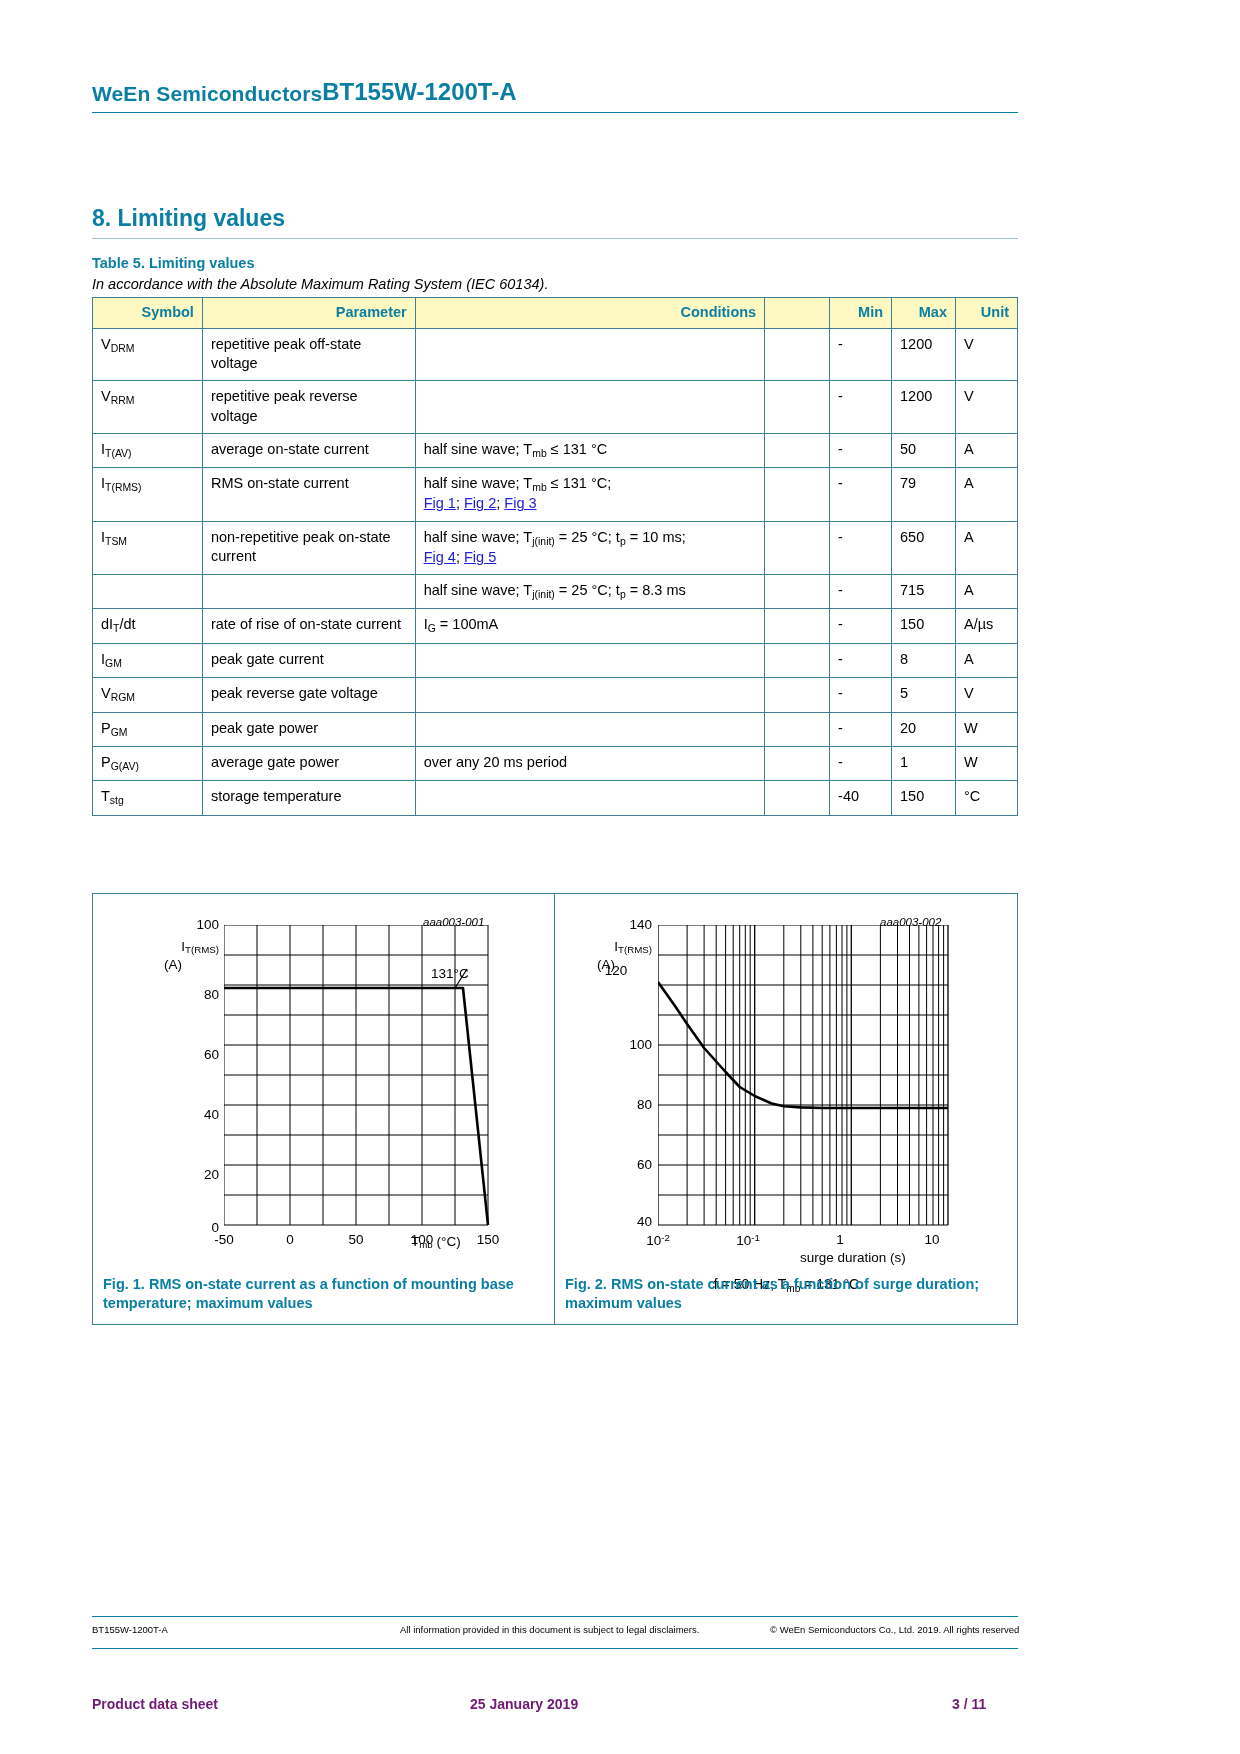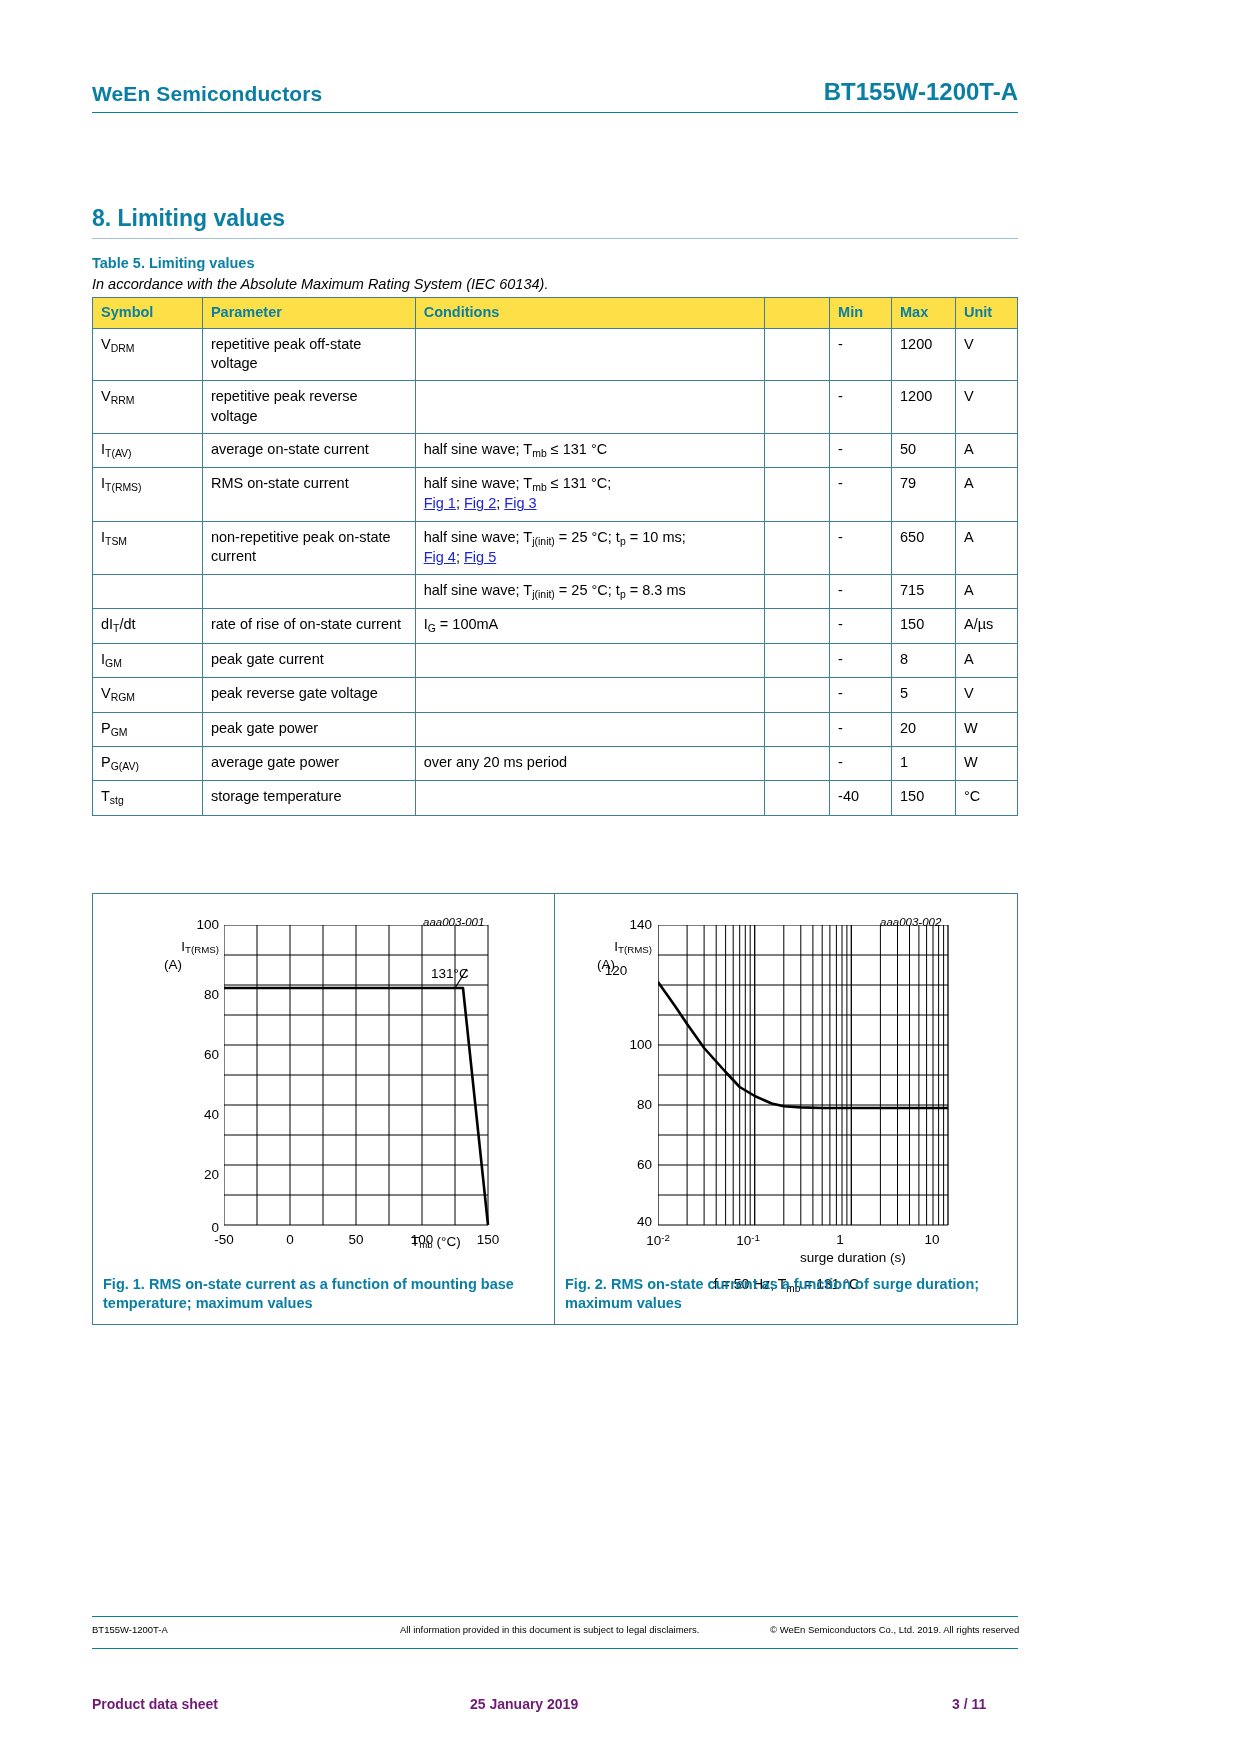--- a/index.html
+++ b/index.html
@@ -8,21 +8,21 @@
     width:1240px; height:1754px;
     background:#ffffff;
     font-family:"Liberation Sans", sans-serif;
     color:#000;
     position:relative;
   }
   .page { position:absolute; left:0; top:0; width:1240px; height:1754px; }
 
   
   .hdr { position:absolute; left:92px; top:78px; width:926px; }
-  .hdr-row { display:flex; justify-content:space-between; align-items:flex-end; }
+  .hdr-row { display:flex; align-items:flex-end; }
   .hdr-left { color:#0a7fa3; font-size:21px; font-weight:bold; letter-spacing:.1px; }
   .hdr-right { color:#0a7fa3; font-size:24px; font-weight:bold; }
   .hdr-rule { border-top:1.4px solid #0a7fa3; margin-top:6px; }
   .hdr-sub { text-align:right; color:#0a7fa3; font-size:15px; font-weight:bold; margin-top:7px; }
 
   
   .sec-title { position:absolute; left:92px; top:205px; width:926px;
                color:#0a7fa3; font-size:23px; font-weight:bold; }
   .sec-rule { position:absolute; left:92px; top:238px; width:926px; border-top:1.1px solid #9fc3d0; }
 
@@ -32,21 +32,21 @@
   
   table.lim { position:absolute; left:92px; top:297px; width:926px;
               border-collapse:collapse; font-size:14.5px; }
   table.lim th, table.lim td {
     border:1px solid #3e7f96;
     padding:6px 8px 7px 8px;
     vertical-align:top;
     line-height:1.32;
   }
   table.lim thead th {
-    background:#fde047; color:#0a7fa3; font-weight:bold; text-align:left;
+    background:#fef9c3; color:#0a7fa3; font-weight:bold; text-align:right;
     padding-top:5px; padding-bottom:6px;
   }
   col.c-sym  { width:110px; }
   col.c-par  { width:213px; }
   col.c-con  { width:350px; }
   col.c-blk  { width:65px; }
   col.c-min  { width:62px; }
   col.c-max  { width:64px; }
   col.c-uni  { width:62px; }
 

